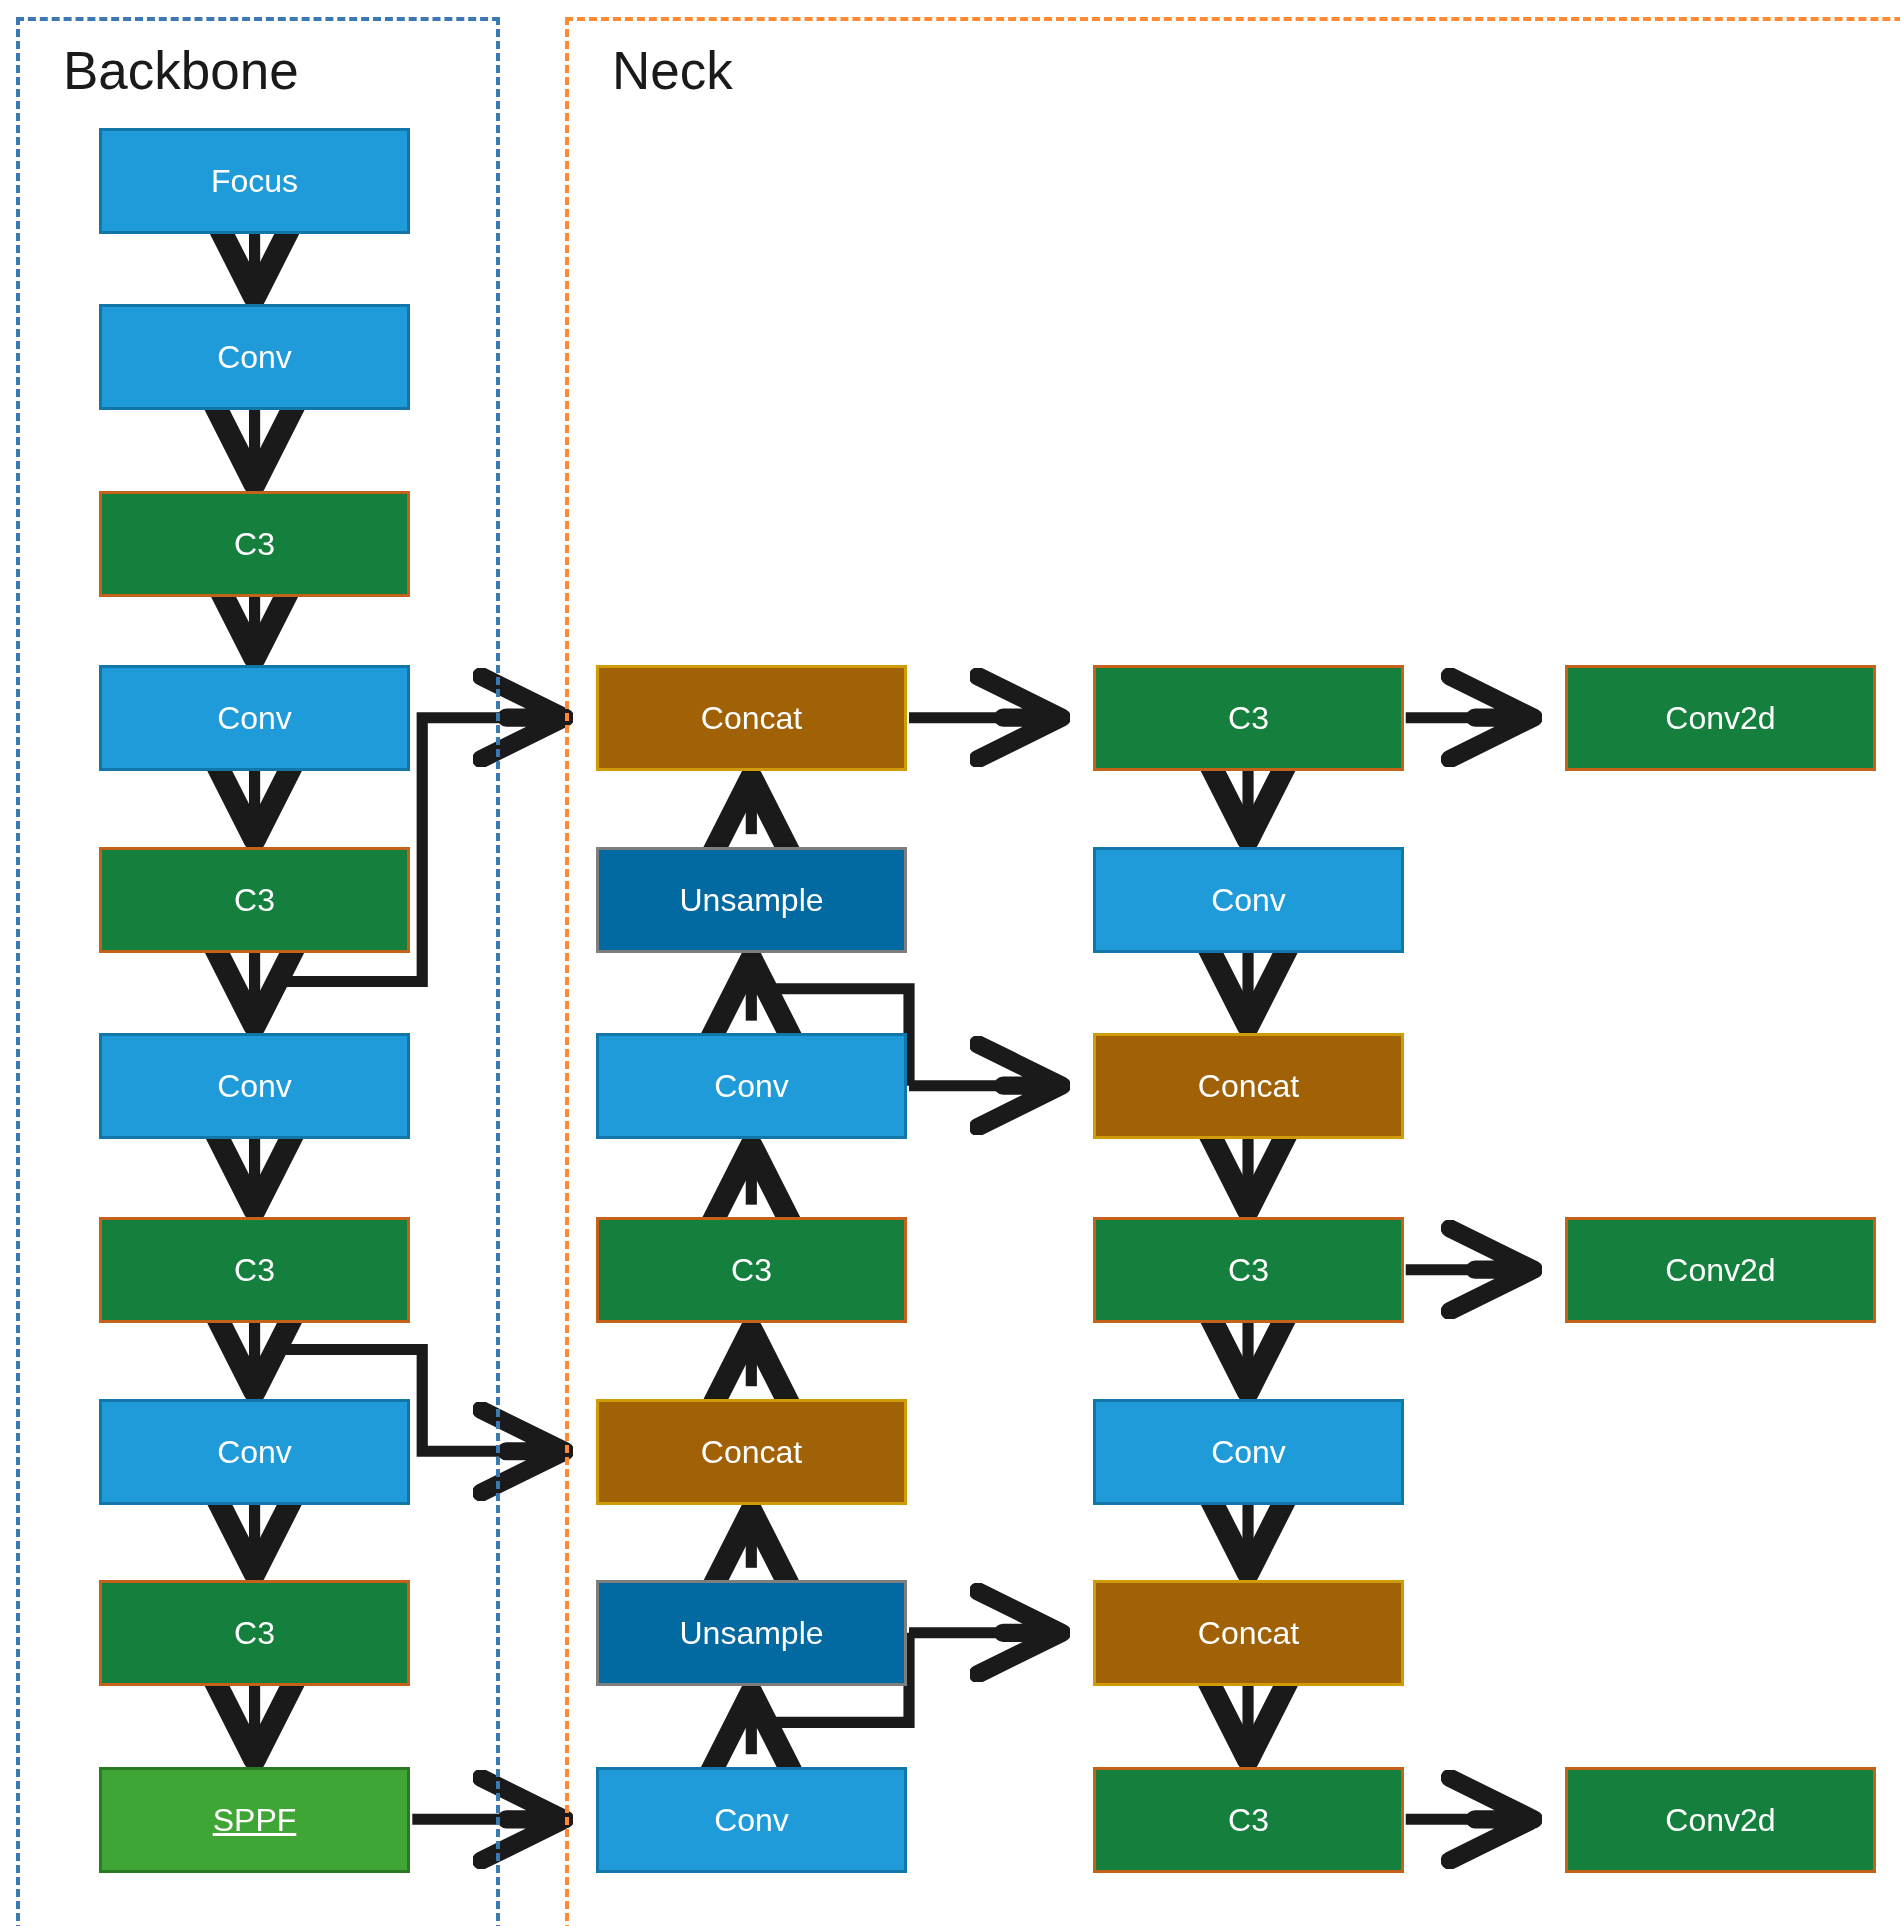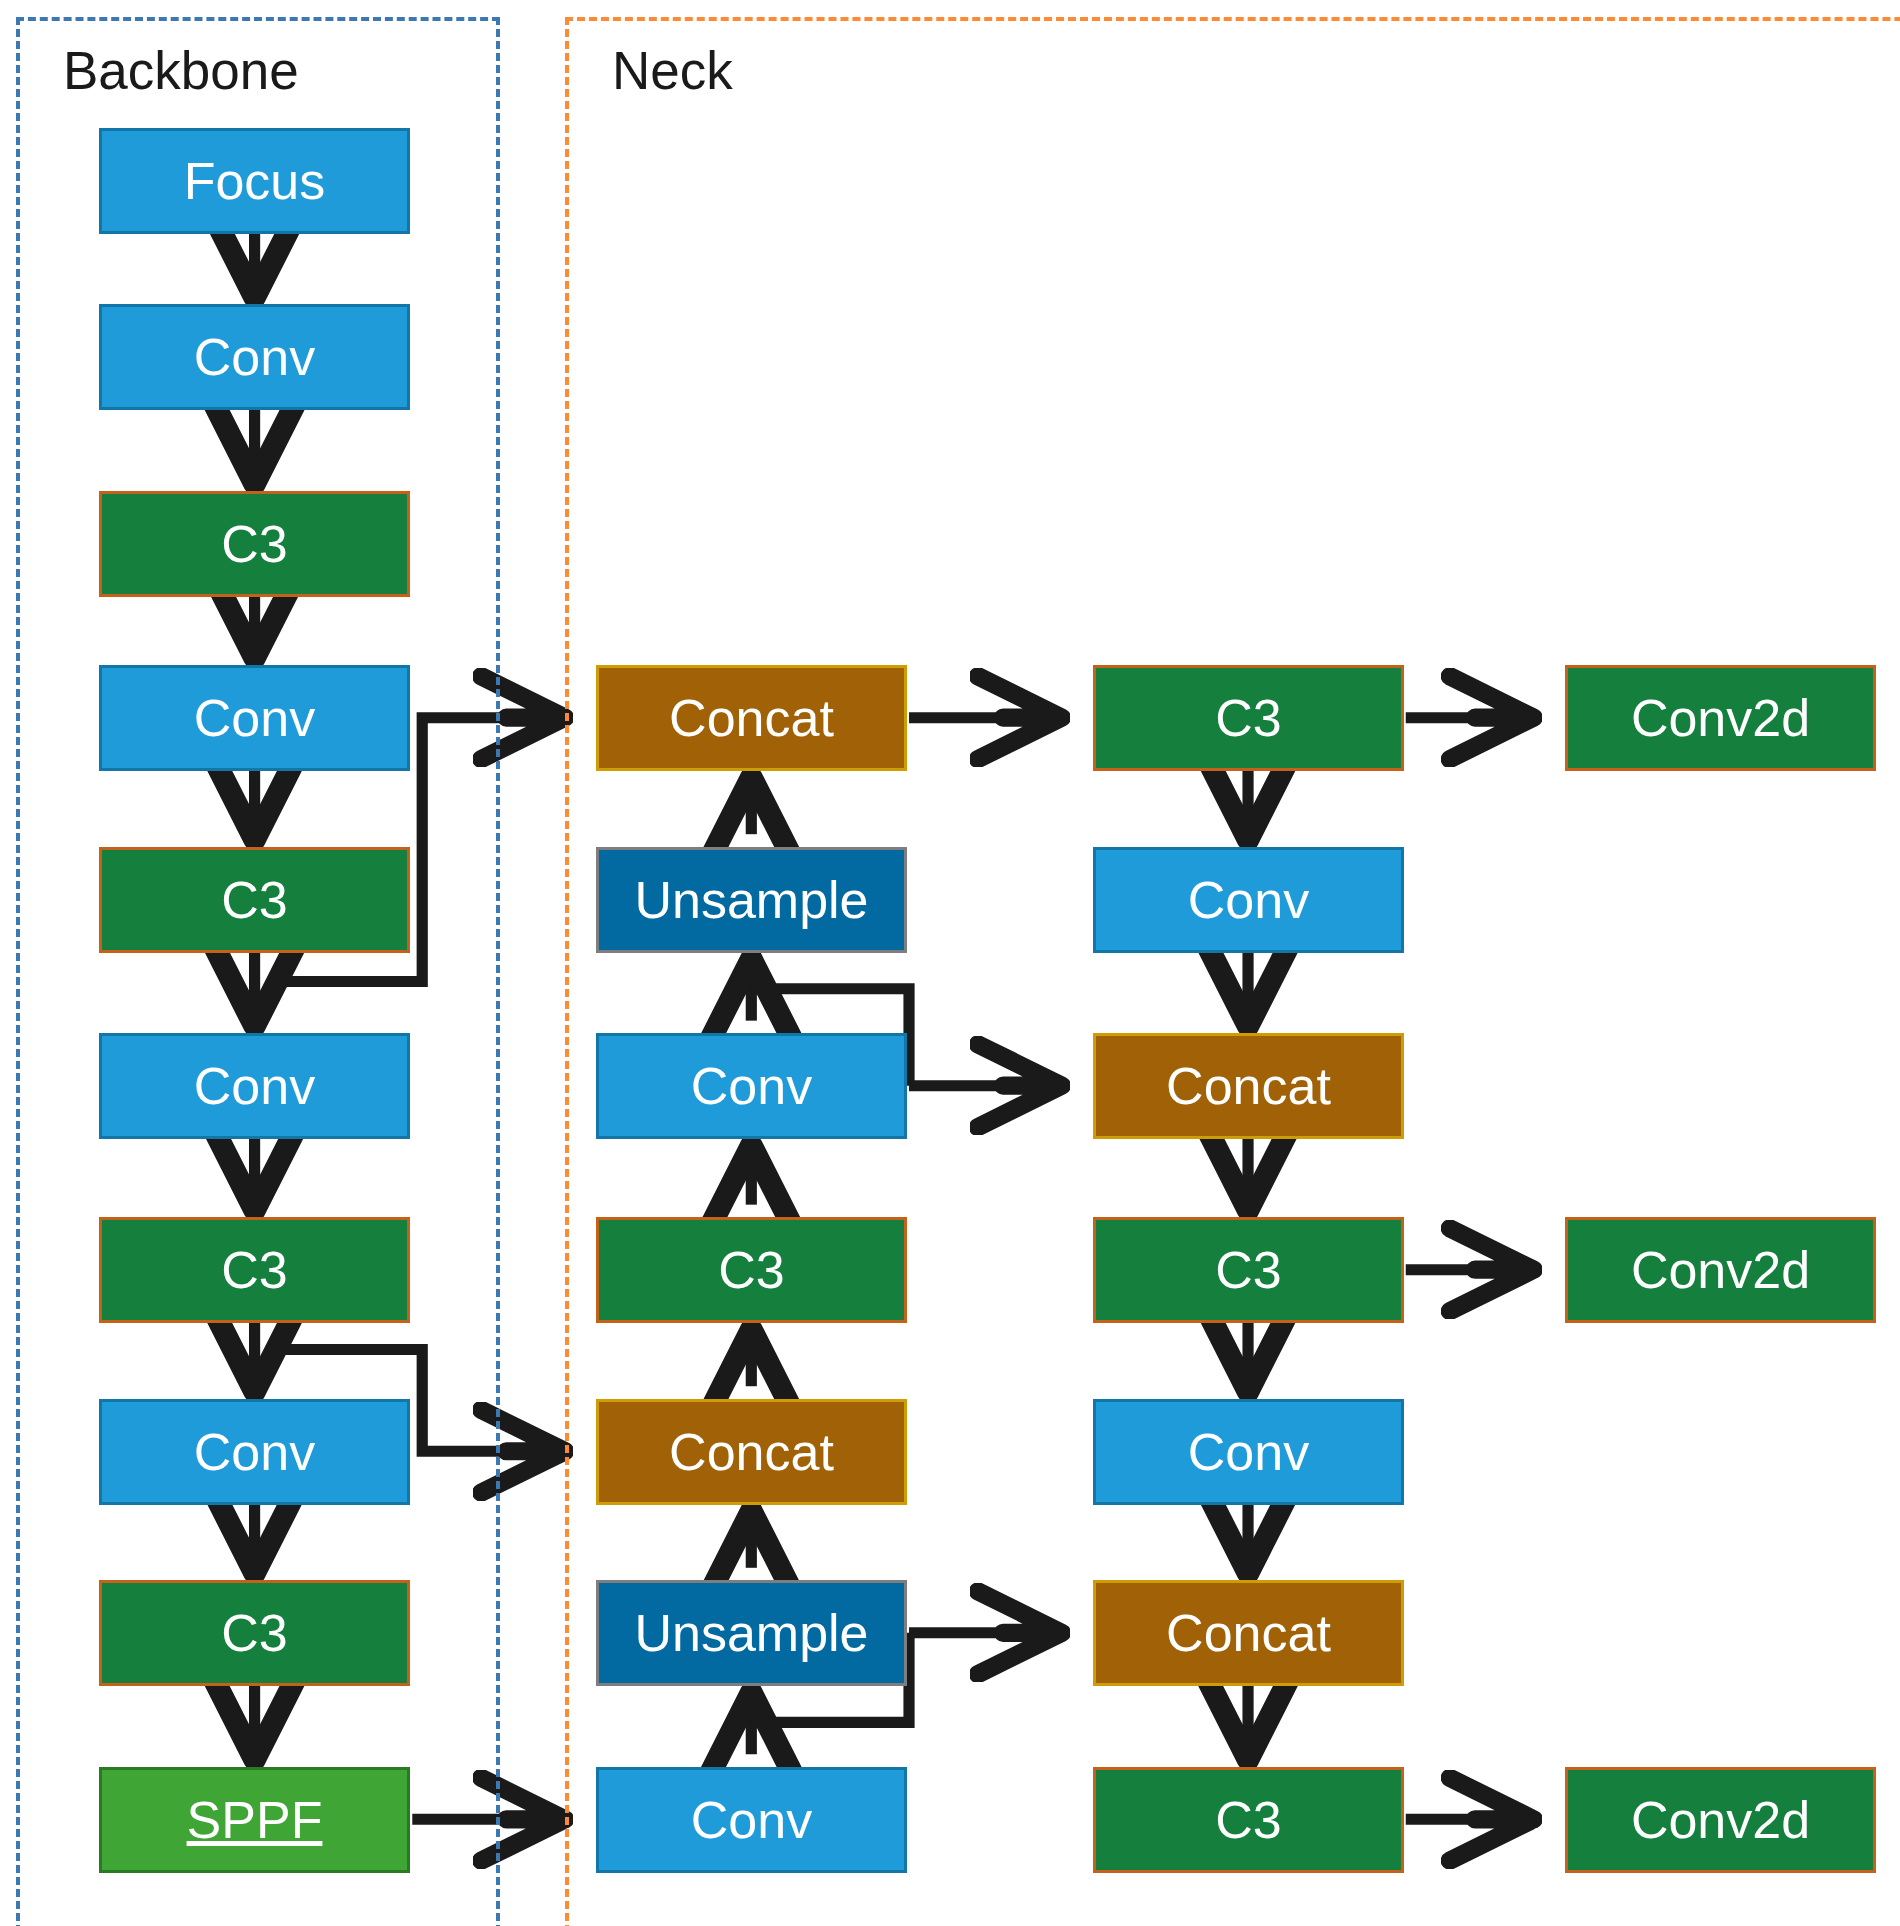--- a/index.html
+++ b/index.html
@@ -32,21 +32,21 @@
     font-family: "Liberation Sans", sans-serif;
   }
   
   .node {
     position: absolute;
     box-sizing: border-box;
     display: flex;
     align-items: center;
     justify-content: center;
     color: #ffffff;
-    font-size: 52px;
+    font-size: 32px;
     line-height: 1;
     white-space: nowrap;
     border-width: 3.5px;
     border-style: solid;
   }
   .n-conv   { background: #1F9BD9; border-color: #1277A8; }
   .n-c3     { background: #15803d; border-color: #C4611A; }
   .n-concat { background: #a16207; border-color: #D09C05; }
   .n-up     { background: #0369a1; border-color: #7E7E7E; }
   .n-sppf   { background: #3FA535; border-color: #2A7A23; }

